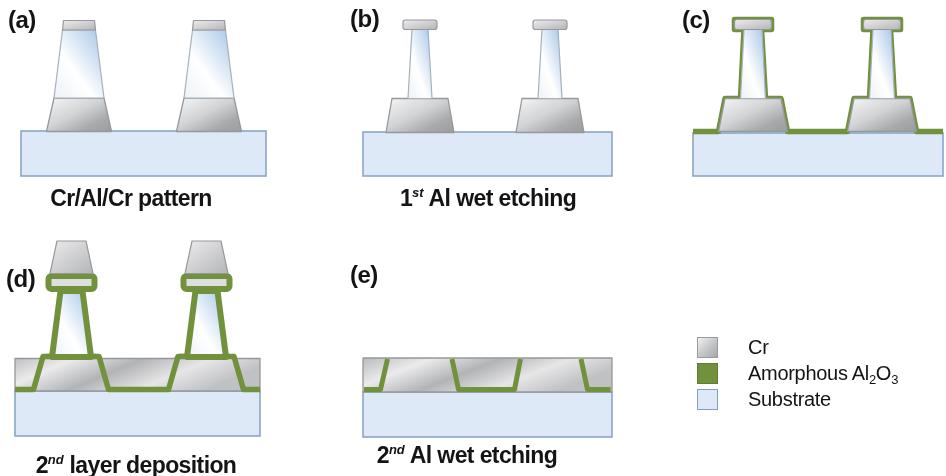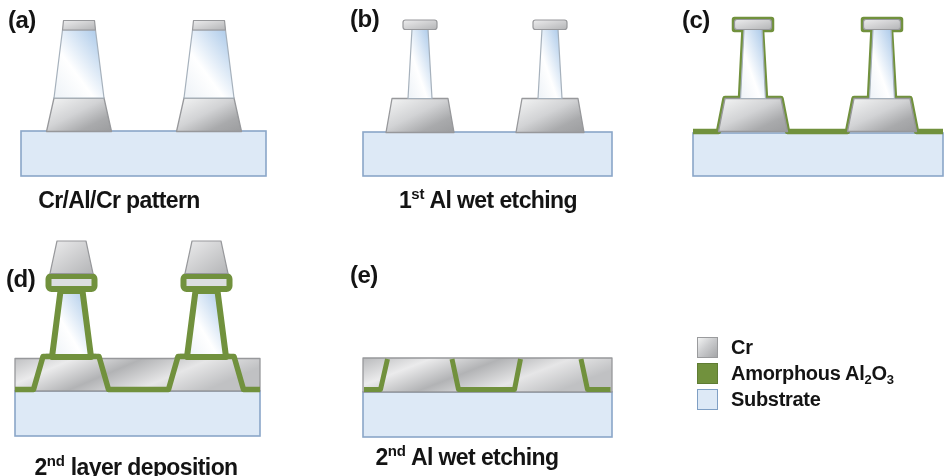--- a/index.html
+++ b/index.html
@@ -9,39 +9,39 @@
   }
   .panel{position:absolute;}
   .panel svg{position:absolute;left:0;top:0;}
   .panel-letter{
     position:absolute;font-size:24px;font-weight:bold;letter-spacing:-0.5px;
   }
   .caption{
     position:absolute;text-align:center;font-size:23px;font-weight:bold;
     letter-spacing:-0.6px;line-height:1.12;white-space:normal;
   }
-  .caption sup{font-size:15px;vertical-align:super;letter-spacing:0;}
+  .caption sup{font-size:13px;vertical-align:super;letter-spacing:0;font-style:italic;}
   
   .substrate{fill:var(--c-substrate_fill);stroke:var(--c-substrate_stroke);stroke-width:1.6;}
   .cr{fill:url(#gradCr);stroke:var(--c-cr_stroke);stroke-width:1.3;stroke-linejoin:round;}
   .cr2{fill:url(#gradCr2);stroke:var(--c-cr_stroke);stroke-width:1.3;stroke-linejoin:round;}
   .al{fill:url(#gradAl);stroke:var(--c-al_stroke);stroke-width:1.2;stroke-linejoin:round;}
   .crcap{fill:url(#gradCrCap);stroke:var(--c-cr_stroke);stroke-width:1.2;stroke-linejoin:round;}
   .green-line{fill:none;stroke:var(--c-green);stroke-width:5.5;stroke-linejoin:round;stroke-linecap:butt;}
   .green-shape{fill:#dcdee0;stroke:var(--c-green);stroke-width:6;stroke-linejoin:round;}
   .al-green{fill:url(#gradAl);stroke:var(--c-green);stroke-width:6;stroke-linejoin:round;}
   
   .legend{position:absolute;}
   .legend-row{display:flex;align-items:center;height:26px;}
   .swatch{width:21px;height:21px;box-sizing:border-box;flex:0 0 auto;}
   .swatch.cr{background:linear-gradient(135deg,#f2f3f3 0%,#cbccce 45%,#a5a6a8 100%);border:1.5px solid #9a9b9d;}
   .swatch.al{background:linear-gradient(45deg,#f2f6fa 0%,#ffffff 40%,#abc9e8 100%);border:1.5px solid #7f9fc4;}
   .swatch.alumina{background:var(--c-green);border:1.5px solid #5f7c33;}
   .swatch.substrate{background:var(--c-substrate_fill);border:1.5px solid #7f9fc4;}
-  .legend-label{margin-left:13px;font-size:20px;font-weight:bold;letter-spacing:-0.3px;white-space:nowrap;}
+  .legend-label{margin-left:30px;font-size:20px;font-weight:normal;letter-spacing:-0.3px;white-space:nowrap;}
   .legend-label sub{font-size:13px;vertical-align:baseline;position:relative;top:4px;}
 </style>
 </head>
 <body>
 
 <svg width="0" height="0" style="position:absolute" aria-hidden="true">
   <defs>
     <linearGradient id="gradCr" x1="0" y1="0" x2="1" y2="1">
       <stop offset="0" stop-color="#f5f6f6"></stop>
       <stop offset="0.45" stop-color="#d2d3d5"></stop>
@@ -77,21 +77,21 @@
         <path class="al" d="M54,98 L104,98 L95.5,30 L62.5,30 Z"></path>
         <path class="crcap" d="M62.5,30 L95.5,30 L94.5,20.5 L63.5,20.5 Z"></path>
       </g>
       <g>
         <path class="cr" d="M176.5,131.5 L241.5,131.5 L234,98 L184,98 Z"></path>
         <path class="al" d="M184,98 L234,98 L225.5,30 L192.5,30 Z"></path>
         <path class="crcap" d="M192.5,30 L225.5,30 L224.5,20.5 L193.5,20.5 Z"></path>
       </g>
     </svg>
     <div class="panel-letter" style="left:8px;top:6px">(a)</div>
-    <div class="caption" style="left:0;top:186px;width:238px"><span>Cr/Al/Cr pattern</span><sup></sup><span></span></div>
+    <div class="caption" style="left:12px;top:186px;width:238px"><span>Cr/Al/Cr pattern</span><sup></sup><span></span></div>
   </div>
 
   <div class="panel" style="left:320px;top:0;width:310px;height:230px">
     <svg width="310" height="230" viewBox="0 0 310 230">
       <rect class="substrate" x="43" y="132" width="249" height="44"></rect>
       <g>
         <path class="cr" d="M66,132.5 L134,132.5 L128,98.5 L72,98.5 Z"></path>
         <path class="al" d="M88,98.5 L112,98.5 L108,29 L92,29 Z"></path>
         <rect class="crcap" x="83" y="20" width="34" height="9.5" rx="2.5"></rect>
       </g>

